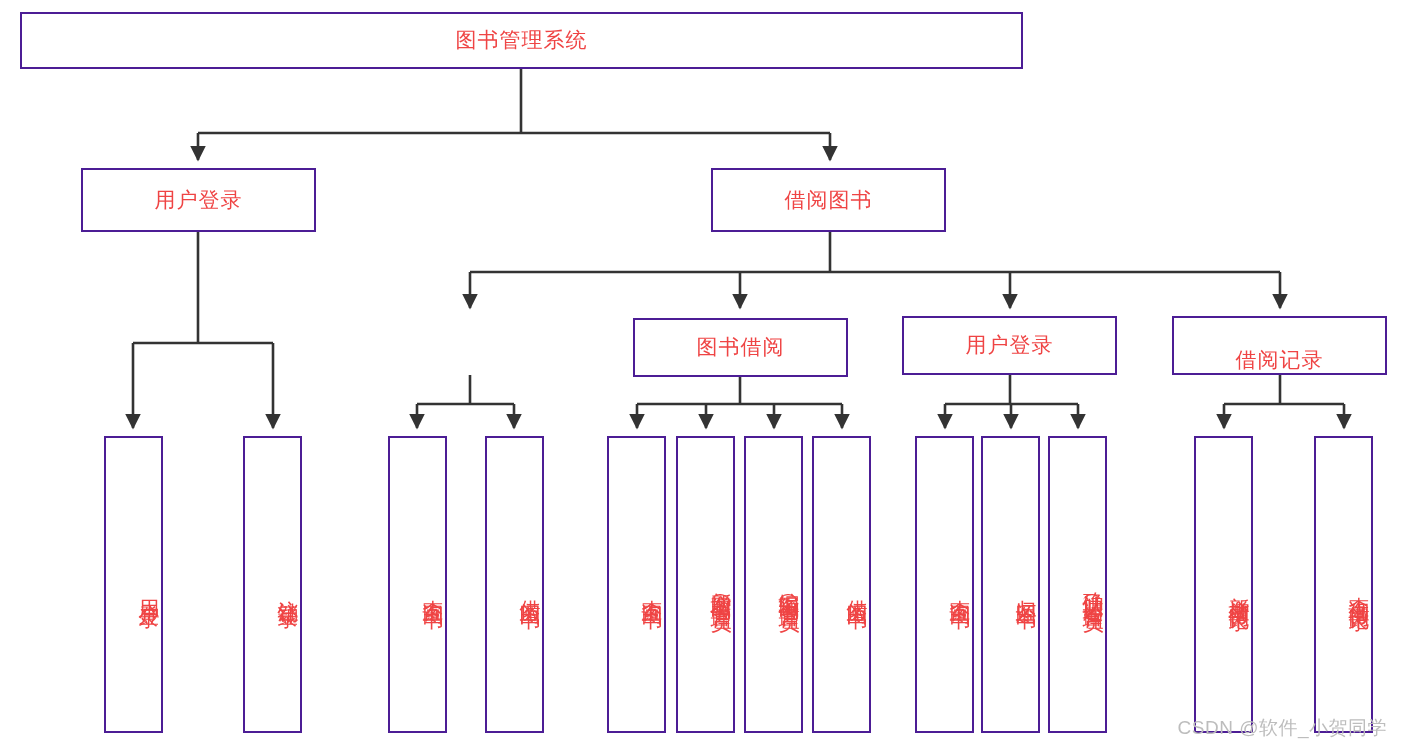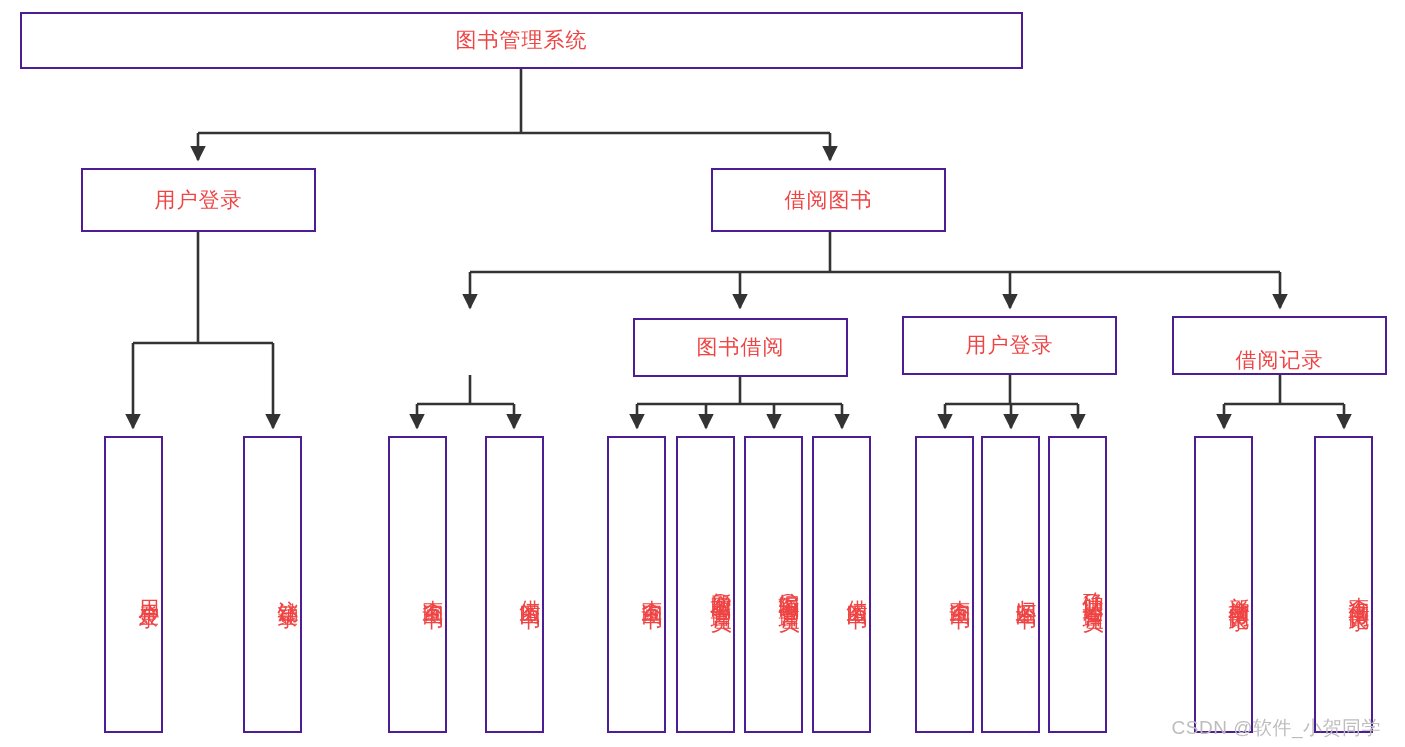--- a/index.html
+++ b/index.html
@@ -48,21 +48,21 @@
   svg#wires {
     position: absolute;
     left: 0;
     top: 0;
     width: 1405px;
     height: 747px;
     pointer-events: none;
   }
   .watermark {
     position: absolute;
-    right: 24px;
+    right: 18px;
     bottom: 6px;
     font-size: 19px;
     color: #bdbdbd;
     white-space: nowrap;
     letter-spacing: 0.5px;
   }
 </style>
 </head>
 <body>
 

